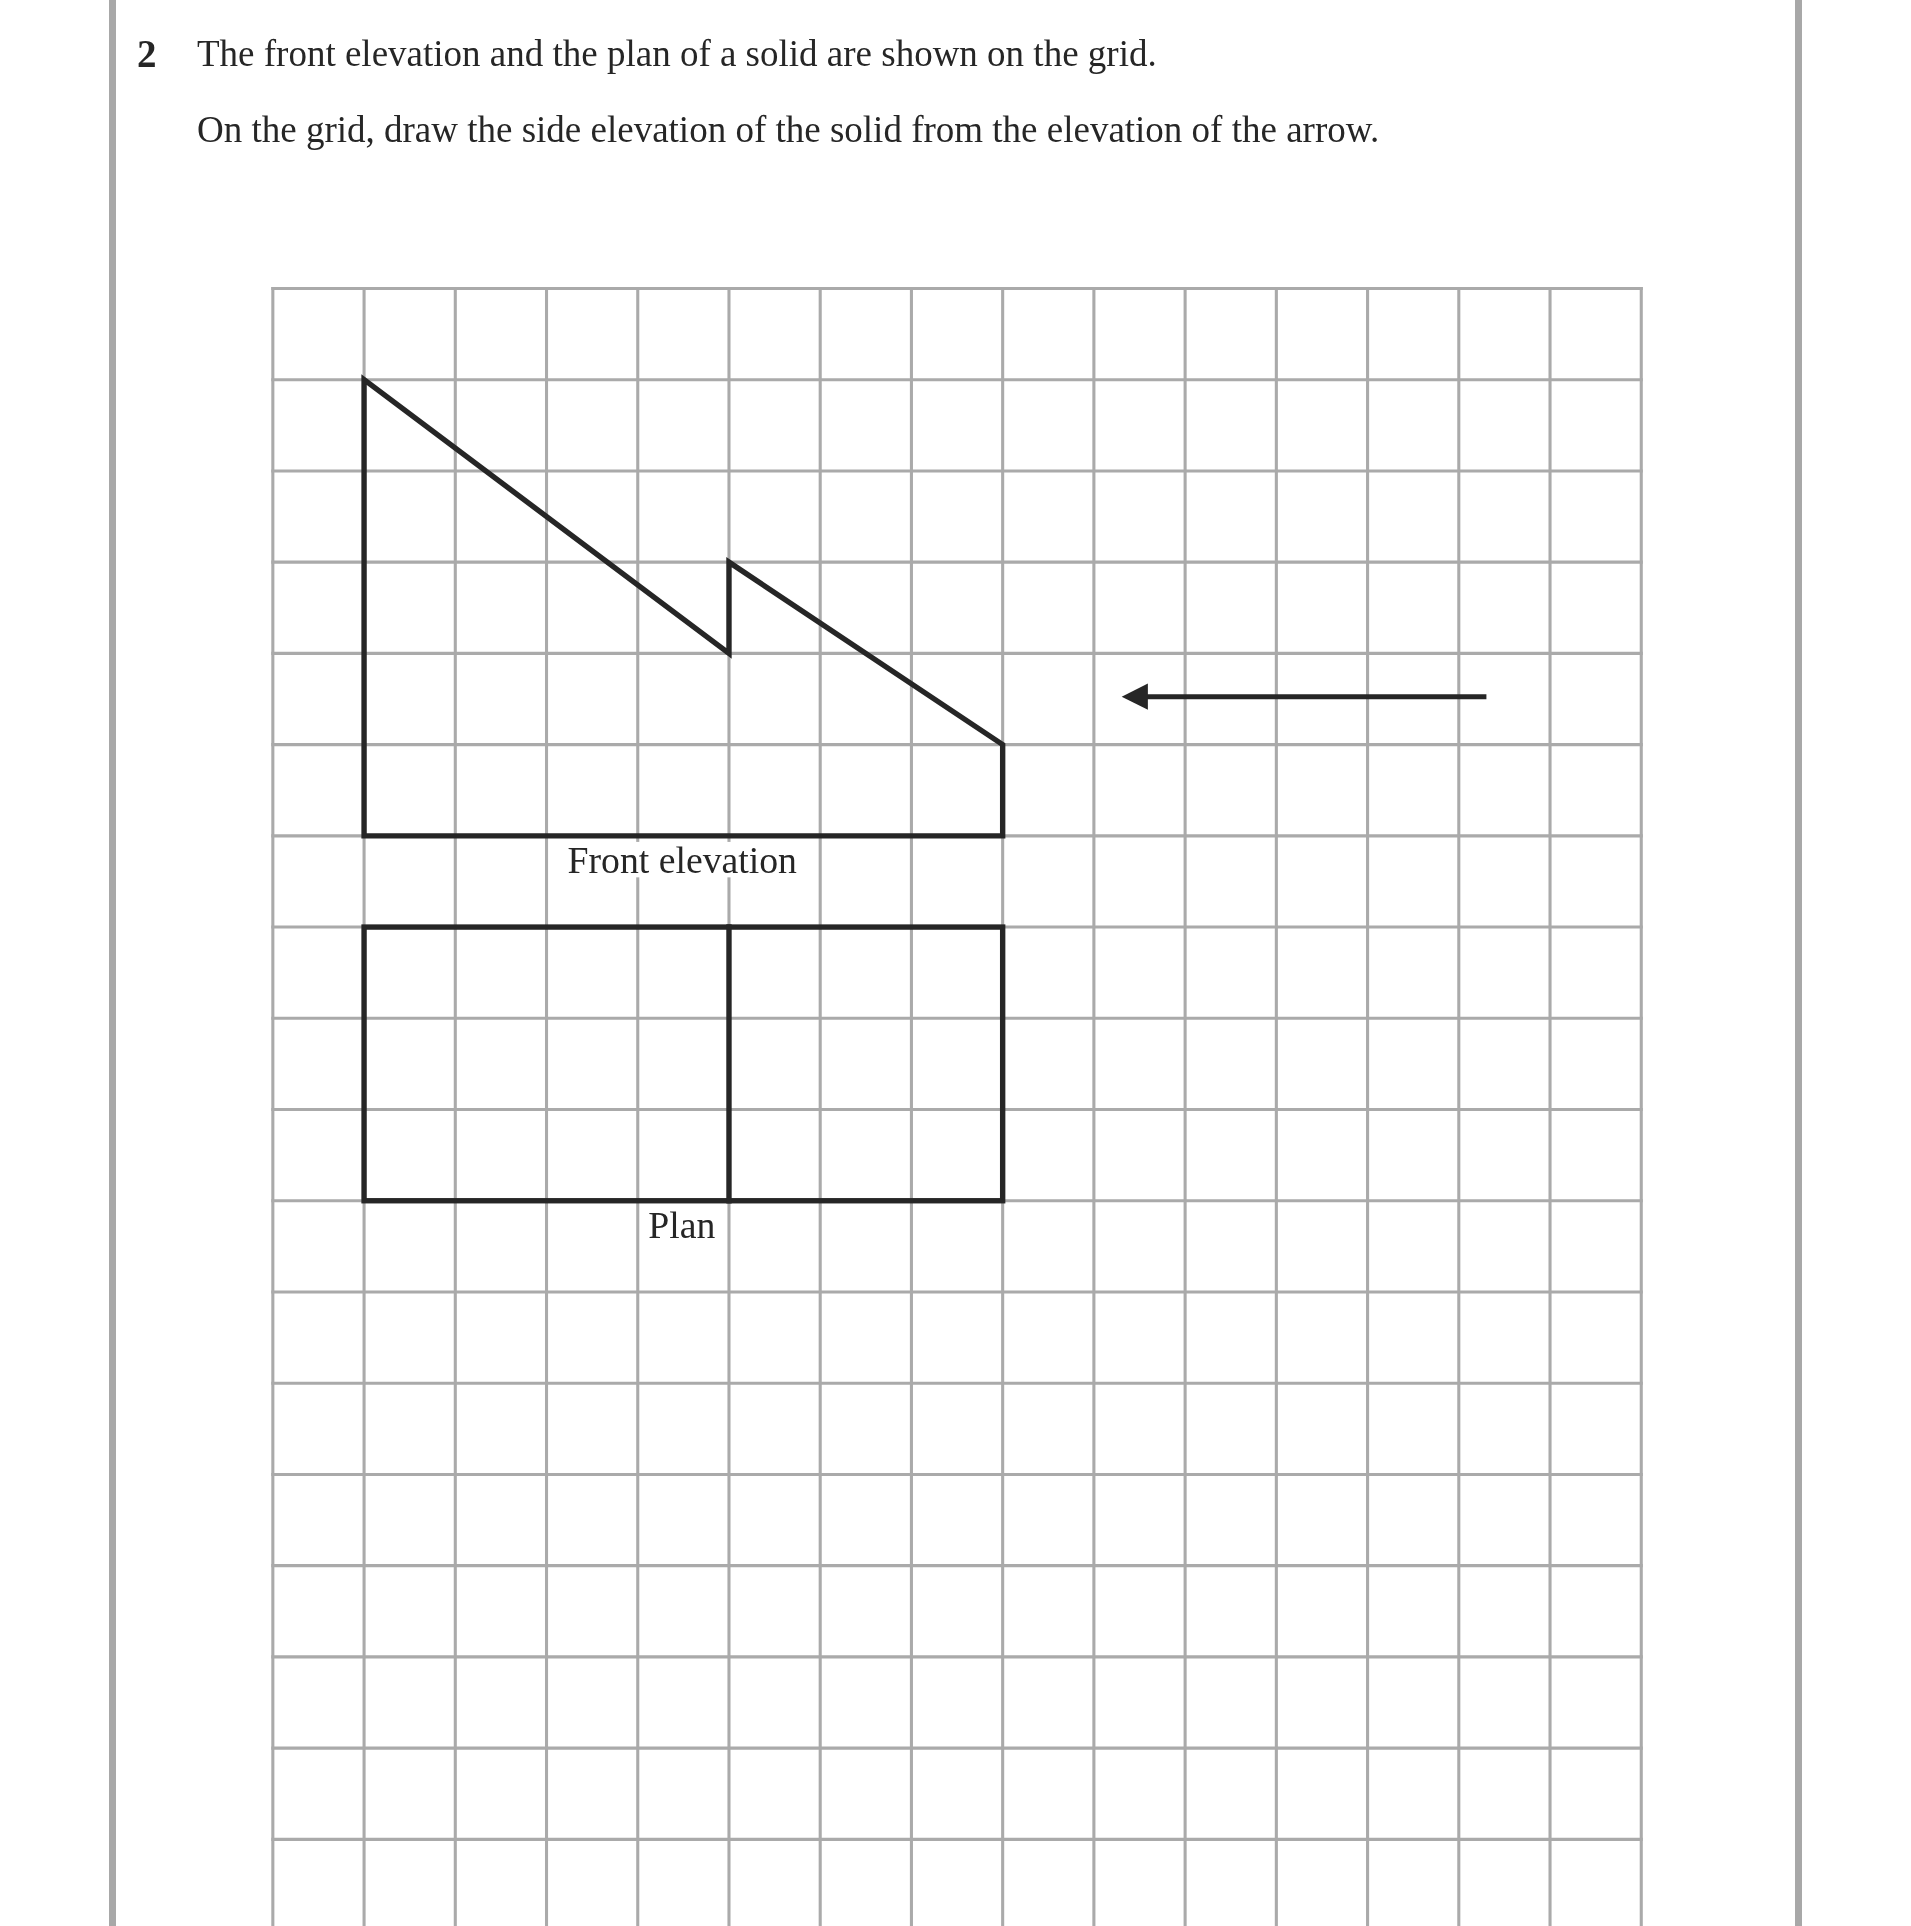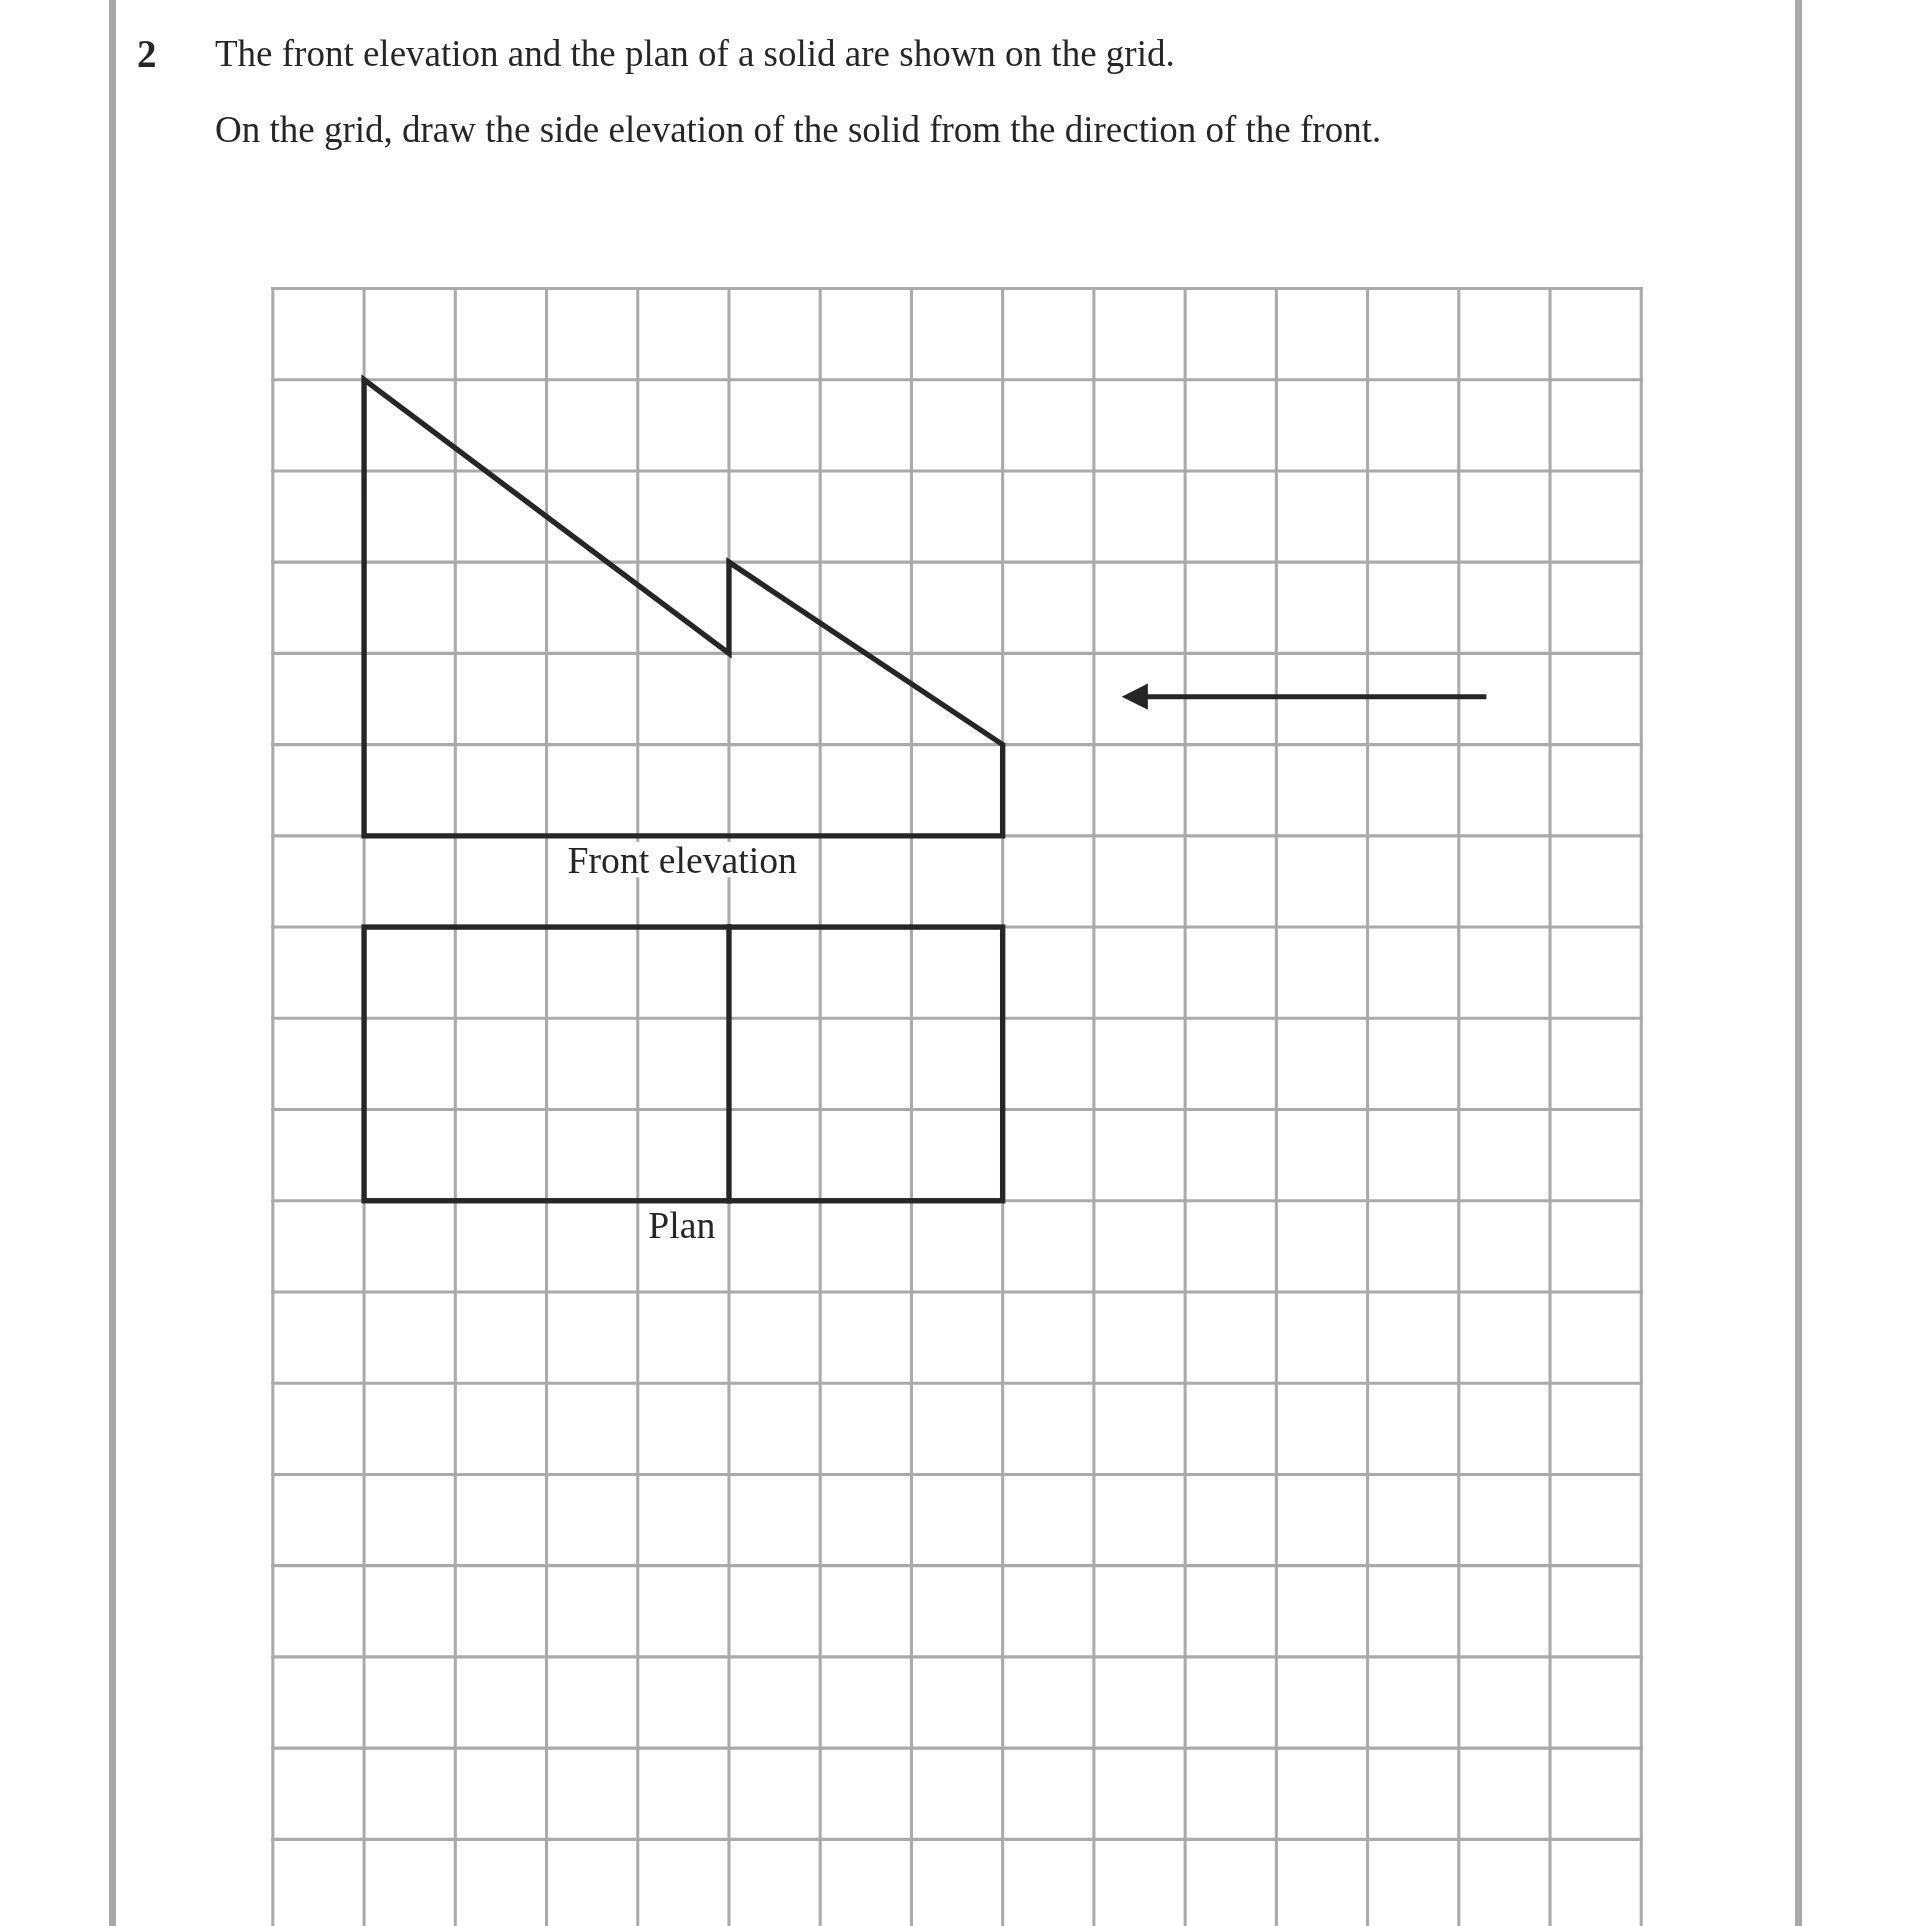--- a/index.html
+++ b/index.html
@@ -29,21 +29,21 @@
       position: absolute;
       left: 137px;
       top: 31px;
       font-size: 39px;
       line-height: 46px;
       font-weight: bold;
       white-space: nowrap;
     }
     .q-text {
       position: absolute;
-      left: 215px;
+      left: 197px;
       font-size: 37px;
       line-height: 46px;
       white-space: nowrap;
     }
     .q-line1 { top: 31px; }
     .q-line2 { top: 107px; }
 
     svg.grid-canvas {
       position: absolute;
       left: 0;
@@ -67,21 +67,21 @@
     }
   </style>
 </head>
 <body>
 
 <div class="page-border border-left"></div>
 <div class="page-border border-right"></div>
 
 <div class="q-number">2</div>
 <div class="q-text q-line1">The front elevation and the plan of a solid are shown on the grid.</div>
-<div class="q-text q-line2">On the grid, draw the side elevation of the solid from the direction of the front.</div>
+<div class="q-text q-line2">On the grid, draw the side elevation of the solid from the elevation of the arrow.</div>
 
 <svg class="grid-canvas" width="1911" height="2151" viewBox="0 0 4961 5585" xmlns="http://www.w3.org/2000/svg">
   <g id="grid-lines">
       <line x1="708" x2="708" y1="745" y2="5016.66" class="grid-line"></line>
       <line x1="944.87" x2="944.87" y1="745" y2="5016.66" class="grid-line"></line>
       <line x1="1181.74" x2="1181.74" y1="745" y2="5016.66" class="grid-line"></line>
       <line x1="1418.6100000000001" x2="1418.6100000000001" y1="745" y2="5016.66" class="grid-line"></line>
       <line x1="1655.48" x2="1655.48" y1="745" y2="5016.66" class="grid-line"></line>
       <line x1="1892.35" x2="1892.35" y1="745" y2="5016.66" class="grid-line"></line>
       <line x1="2129.2200000000003" x2="2129.2200000000003" y1="745" y2="5016.66" class="grid-line"></line>

